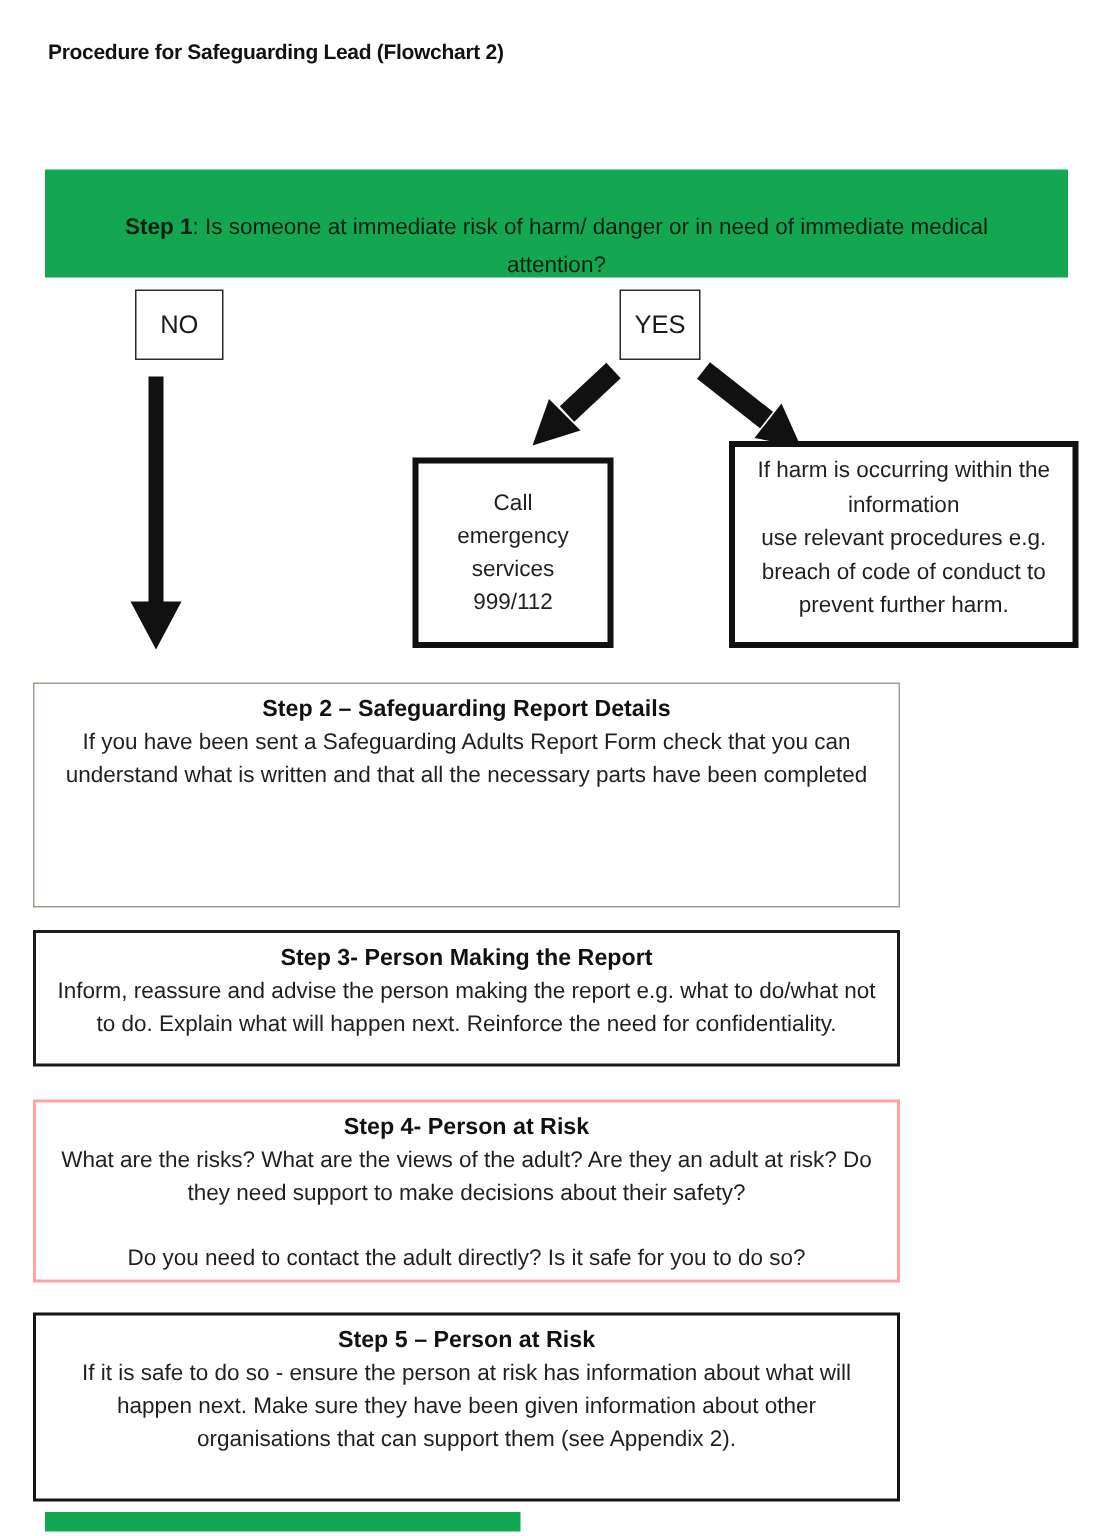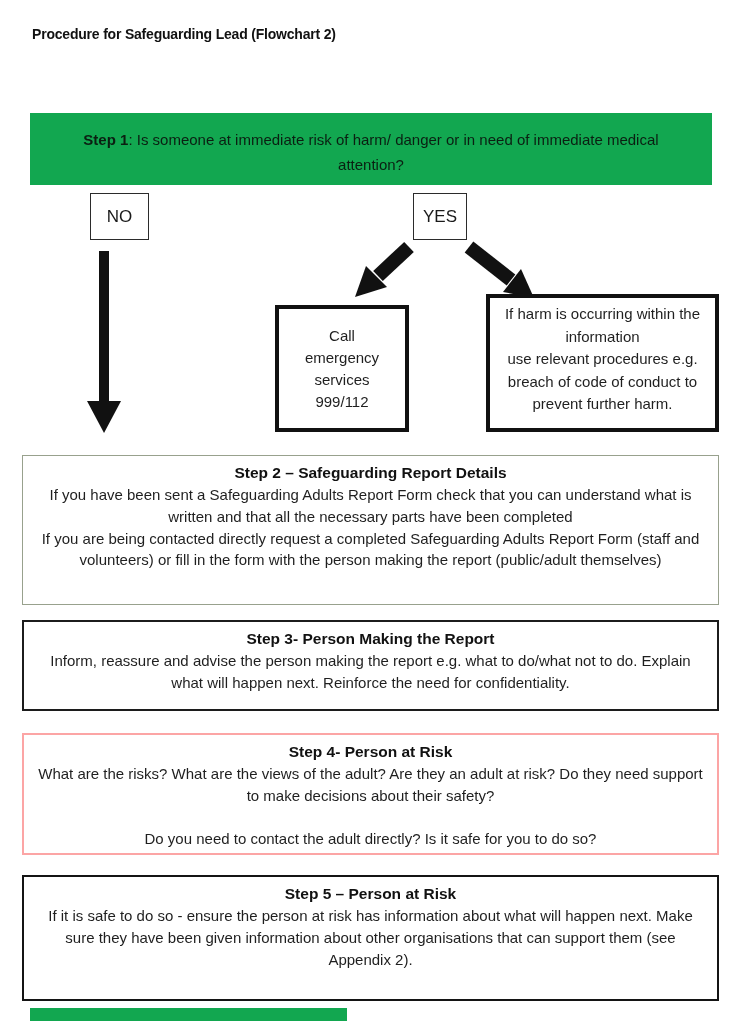--- a/index.html
+++ b/index.html
@@ -22,21 +22,21 @@
     position: absolute; left: 70px; top: 76px;
     font-size: 17px; color: #222; white-space: nowrap;
   }
   .subtitle .note { font-size: 15.5px; }
   .banner {
     position: absolute; left: 30px; top: 113px; width: 682px; height: 72px;
     background: #12a750;
     text-align: center;
   }
   .banner p {
-    max-width: 620px; margin: 14px auto 0;
+    max-width: 620px; margin: 26px auto 0;
     font-size: 15px; line-height: 25px; color: #0b1f12;
   }
   .decision-box {
     position: absolute;
     background: #fff; border: 1.5px solid #2b2b2b;
     display: flex; align-items: center; justify-content: center;
     font-size: 17px; color: #1a1a1a;
   }
   .no-box  { left: 78px;  top: 193px; width: 59px; height: 47px; margin-left: 12px; }
   .yes-box { left: 413px; top: 193px; width: 54px; height: 47px; }
@@ -48,21 +48,21 @@
     text-align: center; font-size: 15px; margin-left: 12px;
   }
   .call-box p { line-height: 22px; }
   .harm-box {
     position: absolute; left: 486px; top: 294px; width: 233px; height: 138px;
     border: 4px solid #111; background: #fff;
     padding: 5px 6px 0; text-align: center; font-size: 15px;
   }
   .harm-box p { line-height: 22.5px; }
   .step-box {
-    position: absolute; left: 22px; width: 697px;
+    position: absolute; left: 22px; width: 578px;
     background: #fff; text-align: center;
     font-size: 15px; padding: 6px 14px 0;
   }
   .step-box h2 { font-size: 15.5px; font-weight: bold; line-height: 22px; color: #111; }
   .step-box p { line-height: 21.8px; min-height: 21.8px; margin: 0 auto; }
   .step2 { top: 455px; height: 150px; border: 1px solid #98a18d; }
   .step2 p { max-width: 660px; }
   .step3 { top: 620px; height: 91px;  border: 2px solid #1c1c1c; }
   .step4 { top: 733px; height: 122px; border: 2px solid #fca5a5; }
   .step5 { top: 875px; height: 126px; border: 2px solid #141414; }
@@ -115,21 +115,20 @@
   </div>
 
   <div class="harm-box">
     <p>If harm is occurring within the information</p>
     <p>use relevant procedures e.g. breach of code of conduct to prevent further harm.</p>
   </div>
 
   <section class="step-box step2">
     <h2>Step 2 – Safeguarding Report Details</h2>
     <p>If you have been sent a Safeguarding Adults Report Form check that you can understand what is written and that all the necessary parts have been completed</p>
-    <p>If you are being contacted directly request a completed Safeguarding Adults Report Form (staff and volunteers) or fill in the form with the person making the report (public/adult themselves)</p>
   </section>
 
   <section class="step-box step3">
     <h2>Step 3- Person Making the Report</h2>
     <p>Inform, reassure and advise the person making the report e.g. what to do/what not to do. Explain what will happen next.  Reinforce the need for confidentiality.</p>
   </section>
 
   <section class="step-box step4">
     <h2>Step 4- Person at Risk</h2>
     <p>What are the risks? What are the views of the adult? Are they an adult at risk? Do they need support to make decisions about their safety?</p>

